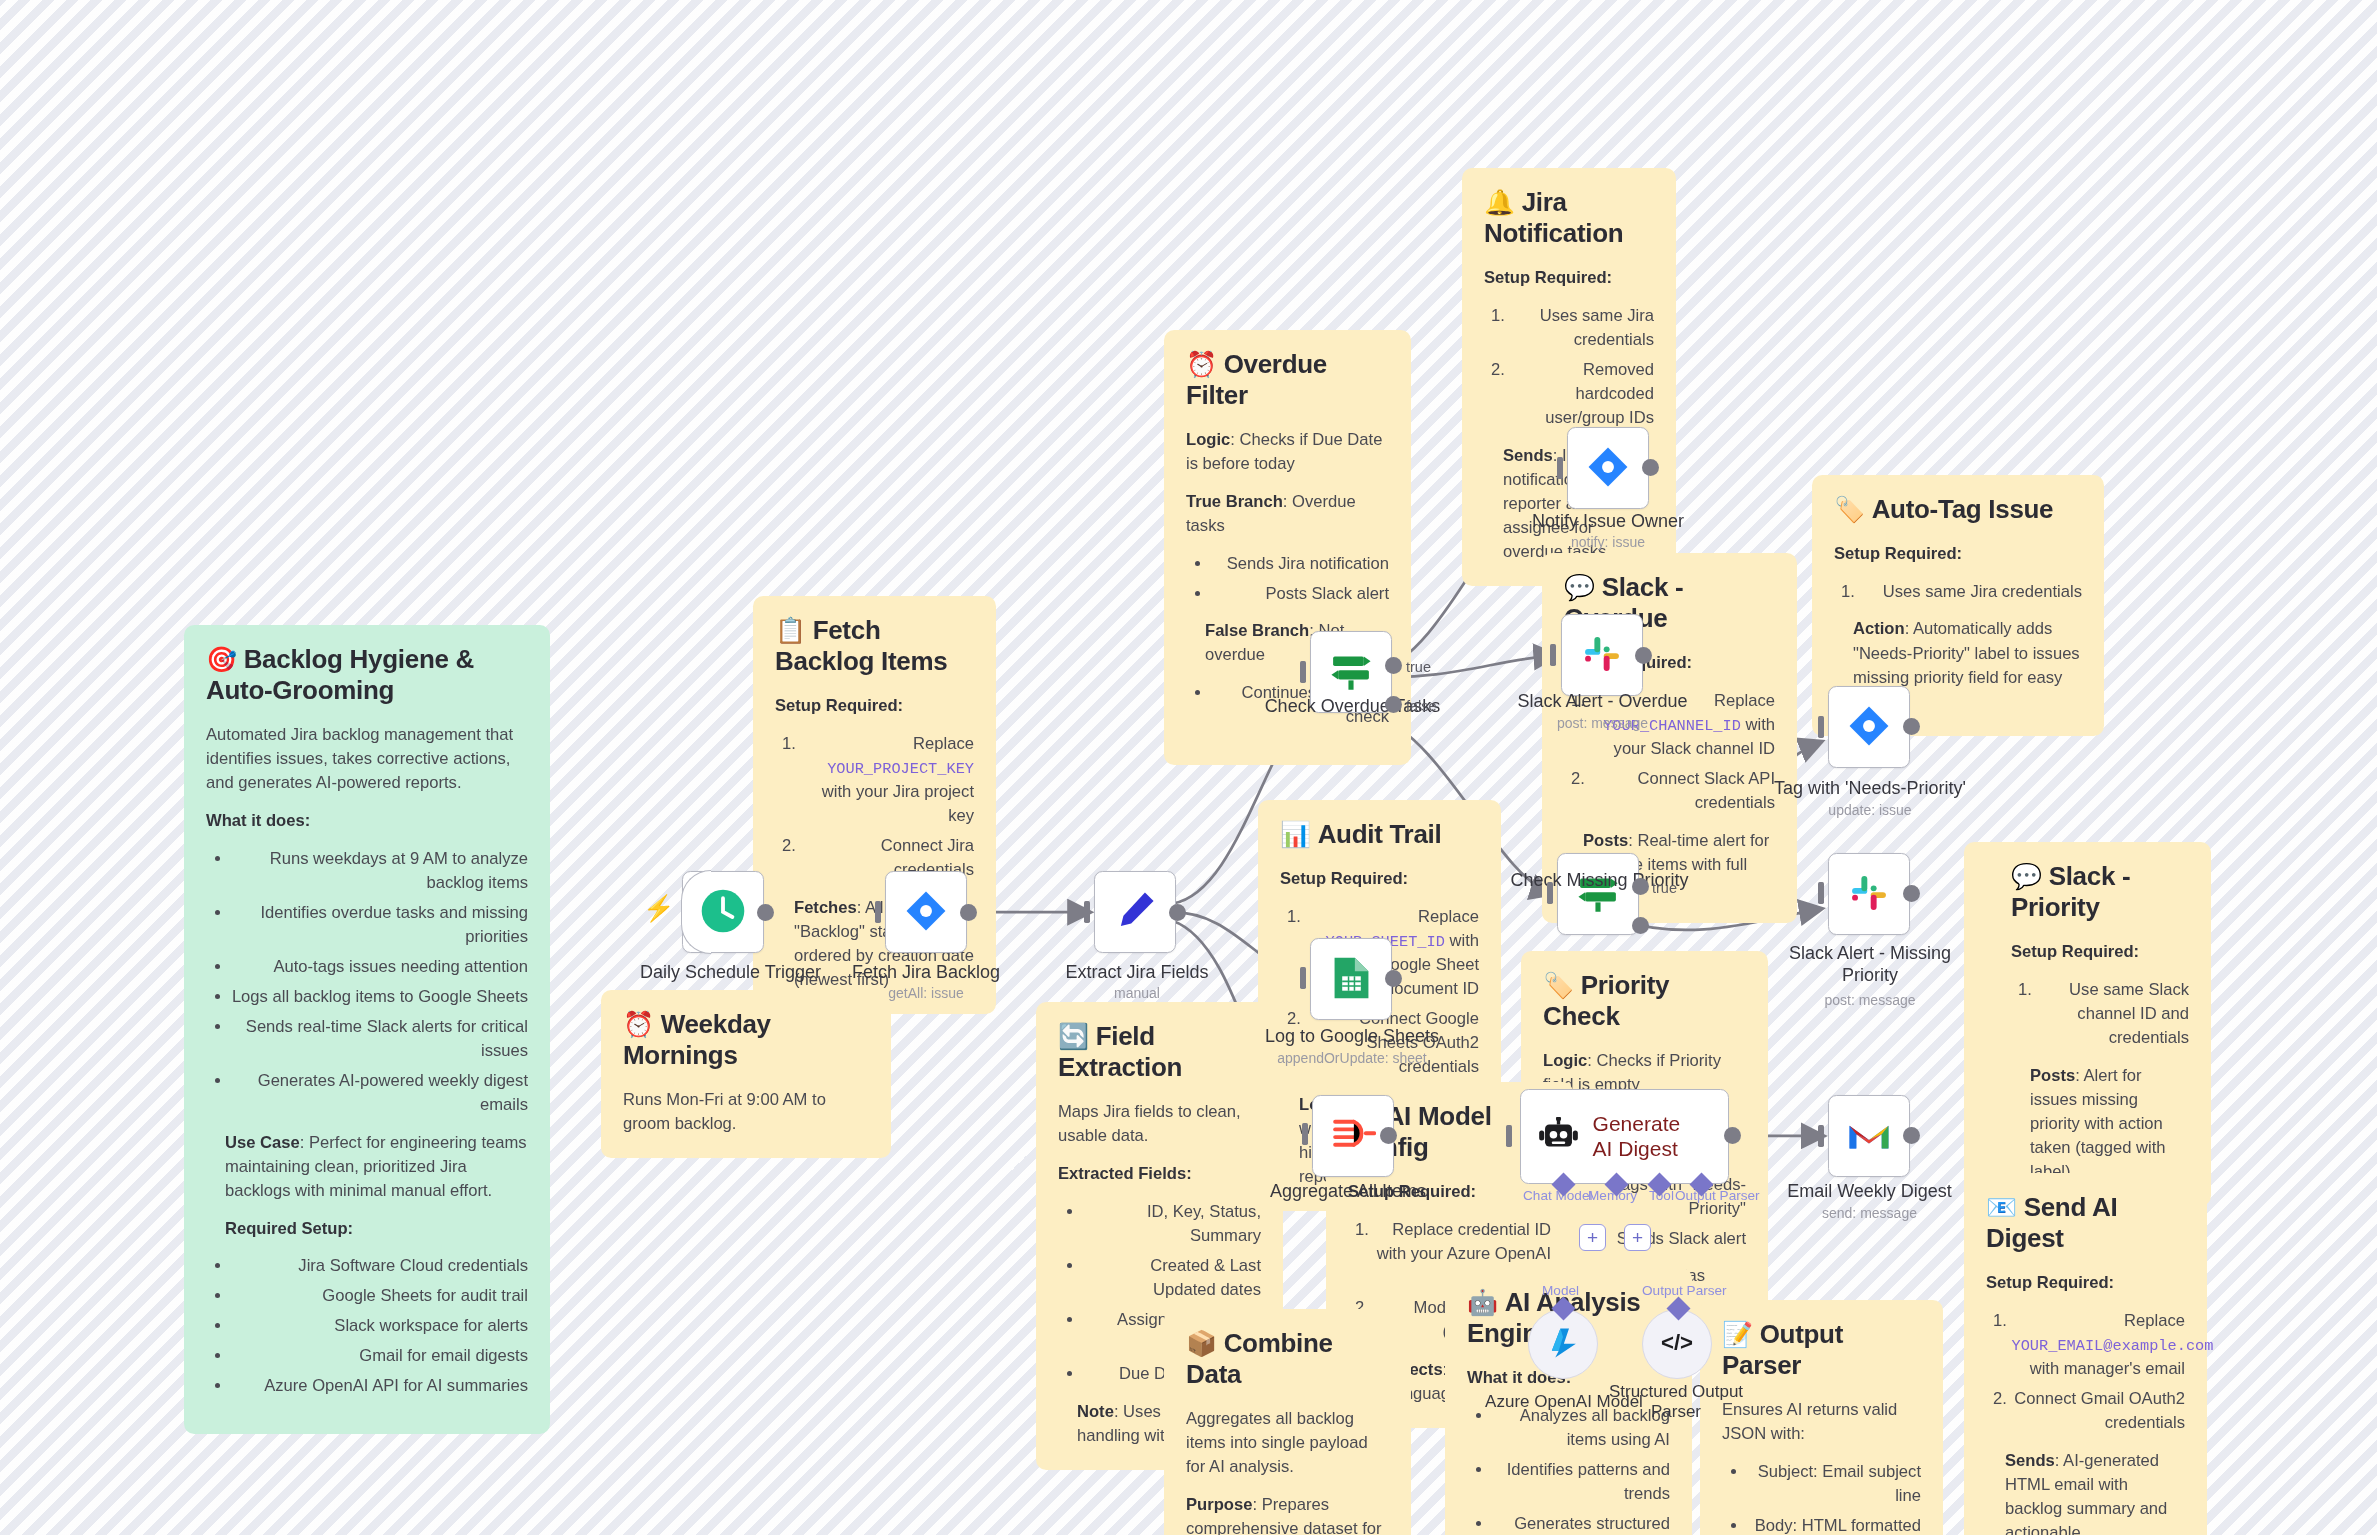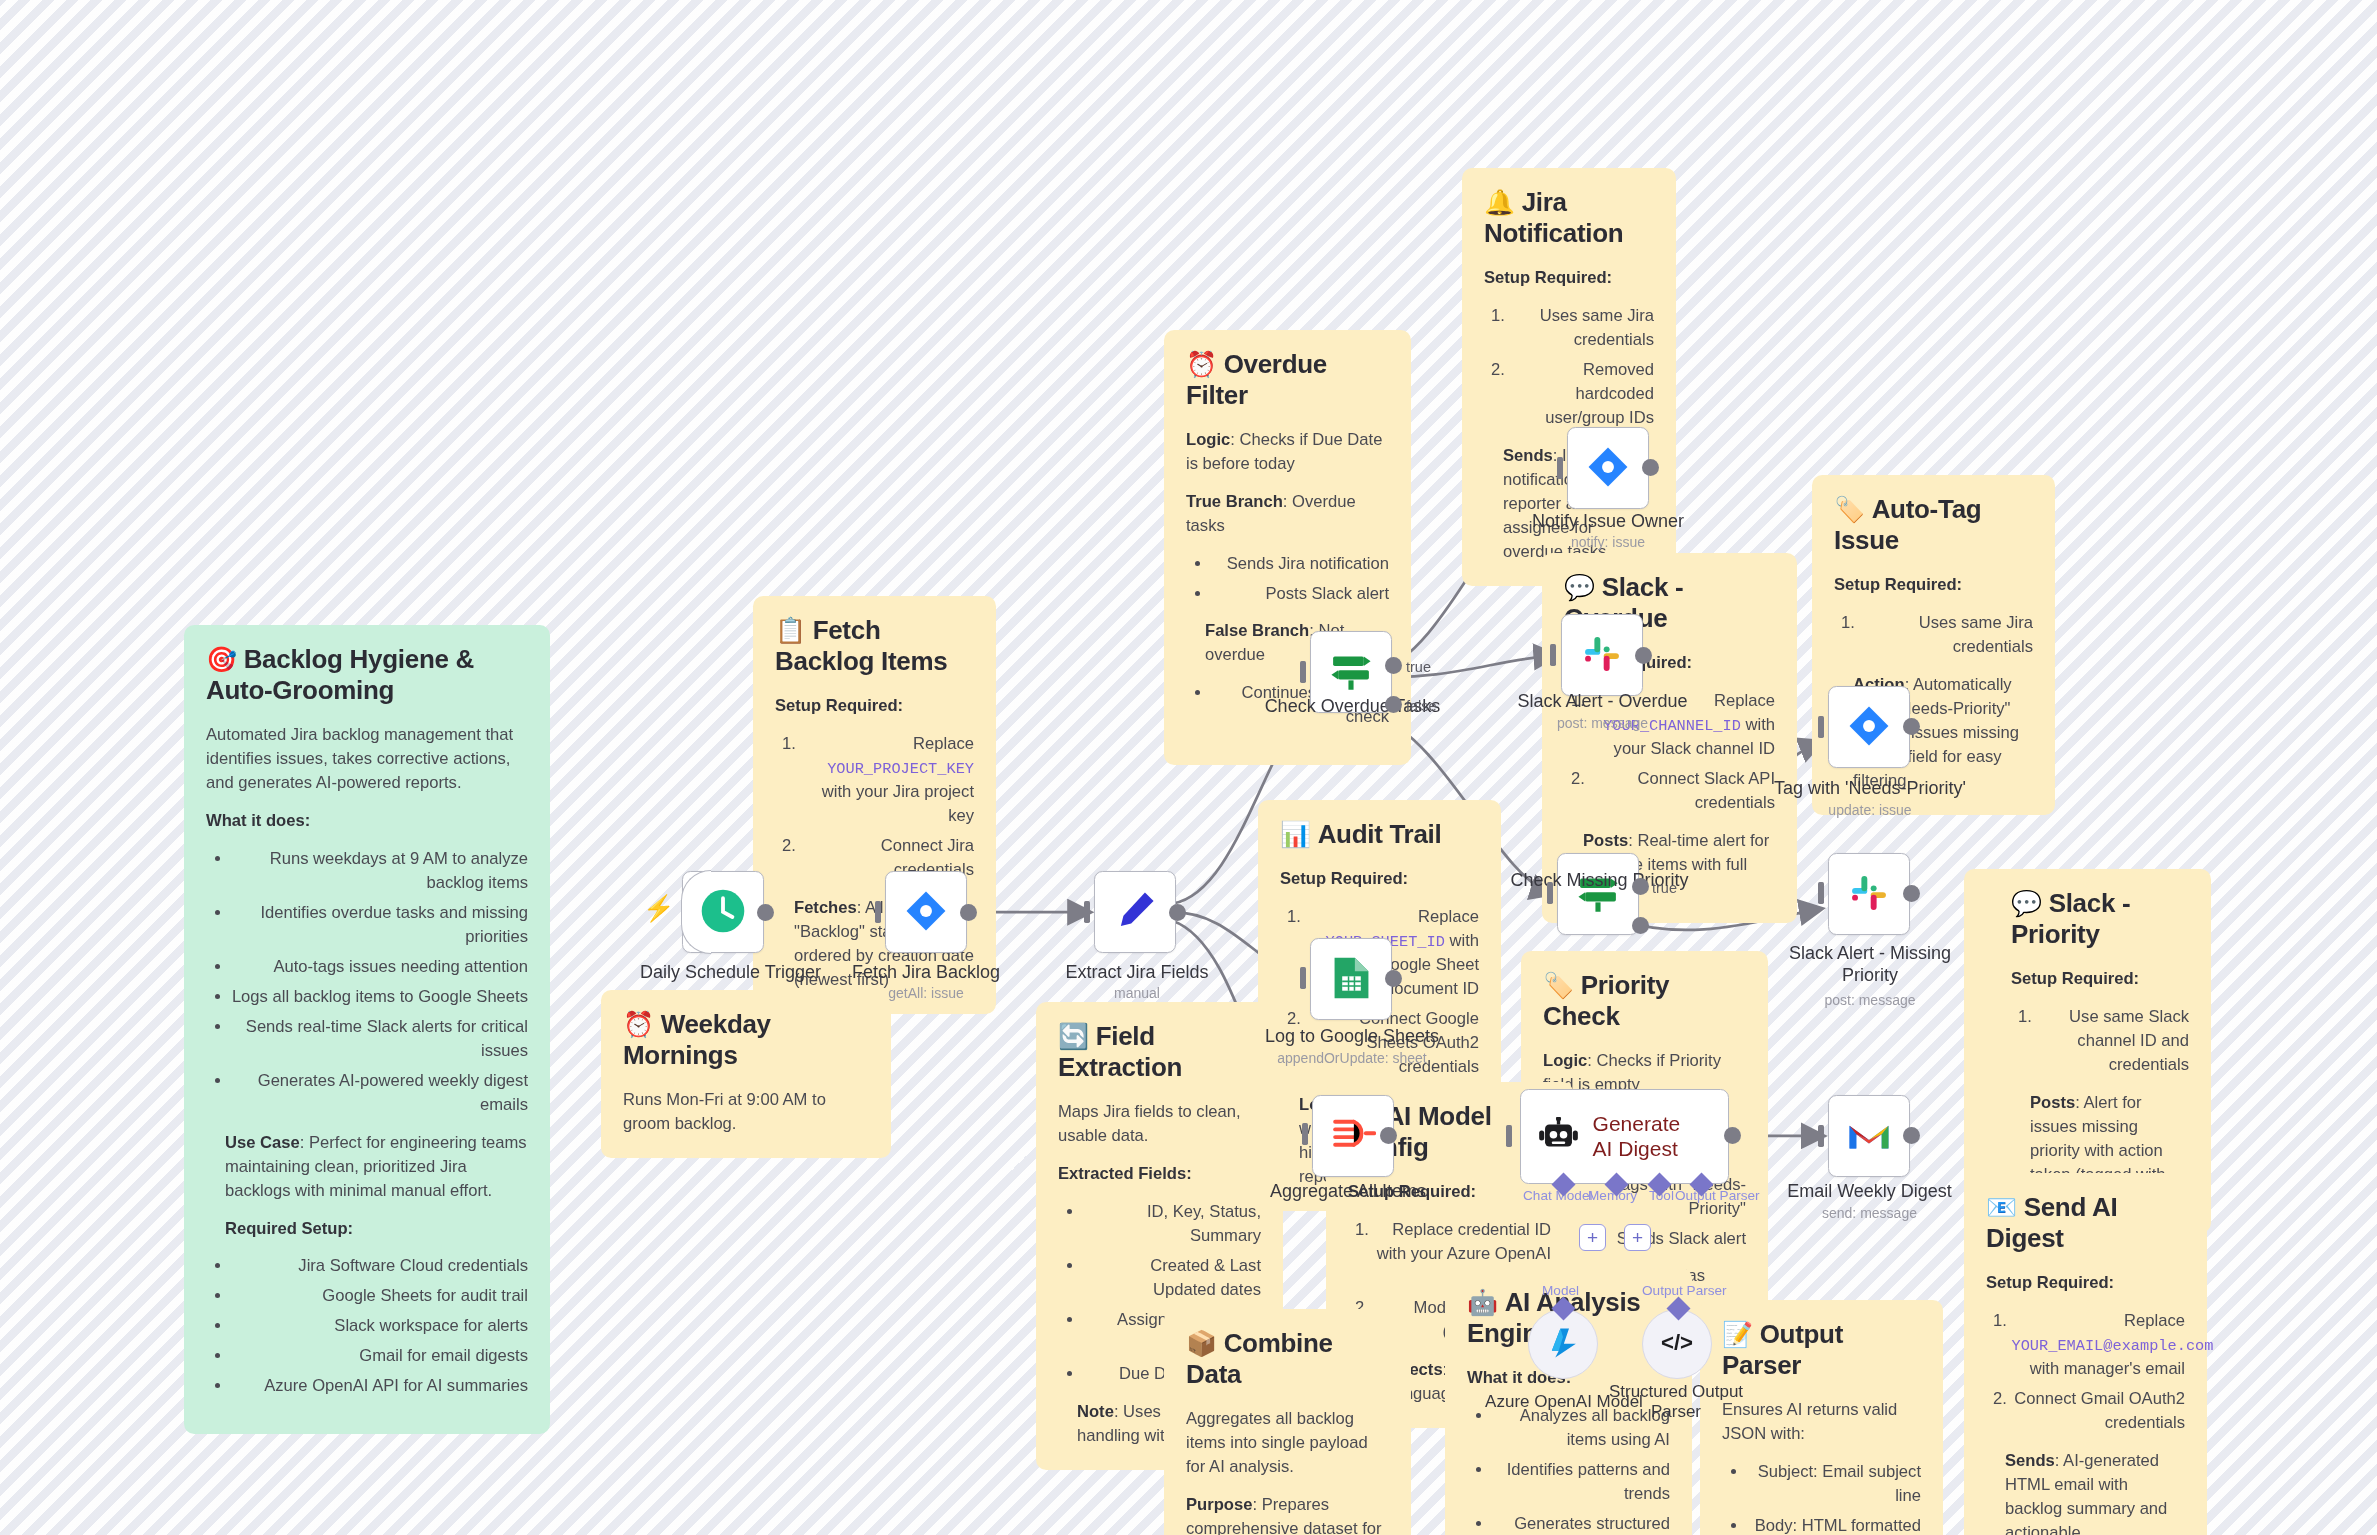--- a/index.html
+++ b/index.html
@@ -280,21 +280,21 @@
       <span class="emo">💬</span><span>Slack - Overdue</span>
     </h3>
     <p><b>Setup Required:</b></p>
     <ol>
       <li><span>Replace </span><span class="code">YOUR_CHANNEL_ID</span><span> with your Slack channel ID</span></li>
       <li>Connect Slack API credentials</li>
     </ol>
     <p class="indent"><b>Posts</b><span>: Real-time alert for overdue items with full context</span></p>
   </div>
 
-  <div class="note yellow" style="left:1812px; top:475px; width:243px;">
+  <div class="note yellow" style="left:1812px; top:475px; width:292px;">
     <h3>
       <span class="emo">🏷️</span><span>Auto-Tag Issue</span>
     </h3>
     <p><b>Setup Required:</b></p>
     <ol>
       <li>Uses same Jira credentials</li>
     </ol>
     <p class="indent"><b>Action</b><span>: Automatically adds "Needs-Priority" label to issues missing priority field for easy filtering</span></p>
   </div>
 
@@ -316,21 +316,21 @@
     </h3>
     <p><b>Logic</b><span>: Checks if Priority field is empty</span></p>
     <p><b>True Branch</b><span>: Missing priority</span></p>
     <ul>
       <li>Tags with "Needs-Priority"</li>
       <li>Sends Slack alert</li>
     </ul>
     <p class="indent"><b>False Branch</b><span>: Has priority</span></p>
   </div>
 
-  <div class="note yellow" style="left:1964px; top:869px; width:247px;padding-left:47px;">
+  <div class="note yellow" style="left:1964px; top:842px; width:247px;padding-left:47px;">
     <h3>
       <span class="emo">💬</span><span>Slack - Priority</span>
     </h3>
     <p><b>Setup Required:</b></p>
     <ol>
       <li>Use same Slack channel ID and credentials</li>
     </ol>
     <p class="indent"><b>Posts</b><span>: Alert for issues missing priority with action taken (tagged with label)</span></p>
   </div>
 

